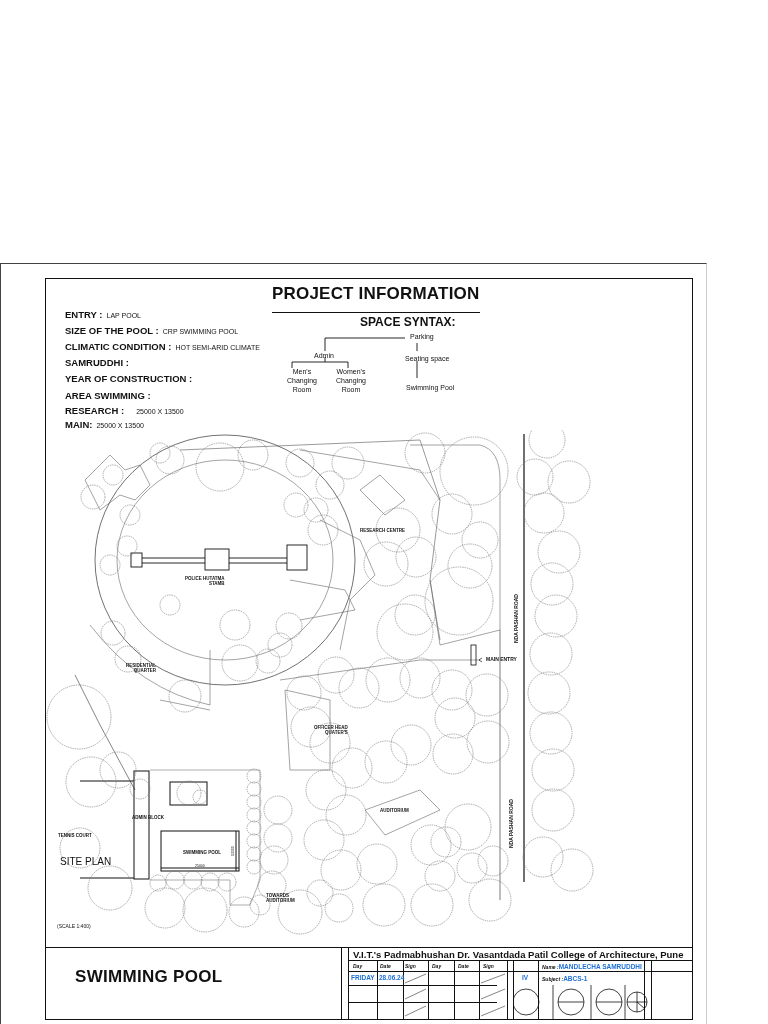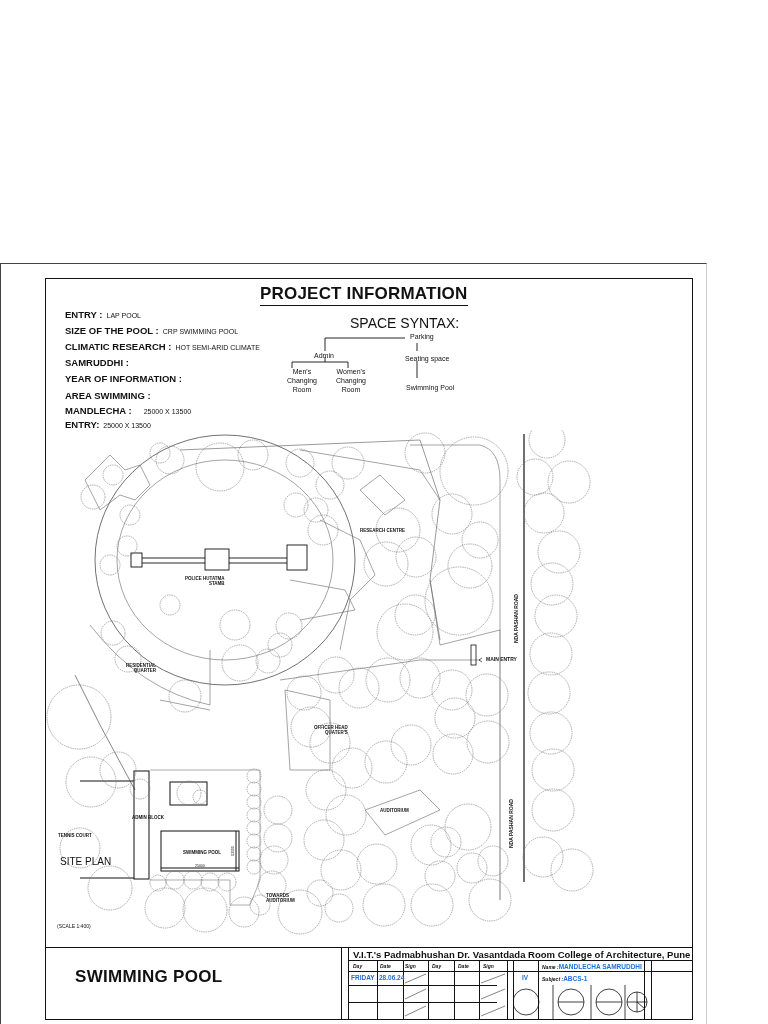--- a/index.html
+++ b/index.html
@@ -1,23 +1,23 @@
 <!DOCTYPE html>
 <html><head>
 <meta charset="utf-8">
 <style>
   html,body{margin:0;padding:0;background:#ffffff;}
   body{width:768px;height:1024px;position:relative;overflow:hidden;font-family:"Liberation Sans",sans-serif;color:#111;}
   .sheet{position:absolute;left:0;top:263px;width:707px;height:761px;border-top:1.5px solid #444;border-left:1.5px solid #444;border-right:1px solid #ccc;box-sizing:border-box;}
   .frame{position:absolute;left:45px;top:278px;width:648px;height:742px;border:1.6px solid #111;box-sizing:border-box;}
-  .title{position:absolute;left:260px;top:284px;font-weight:bold;font-size:17px;letter-spacing:0.2px;border-bottom:1.6px solid #111;padding-bottom:1px;line-height:20px;}
+  .title{position:absolute;left:272px;top:284px;font-weight:bold;font-size:17px;letter-spacing:0.2px;border-bottom:1.6px solid #111;padding-bottom:8px;line-height:20px;}
   .info{position:absolute;left:65px;top:309px;font-size:9.5px;font-weight:bold;}
   .info .row{position:absolute;left:0;white-space:nowrap;}
   .info .val{font-size:7px;font-weight:normal;margin-left:4px;}
-  .syntax-title{position:absolute;left:350px;top:315px;font-size:14px;font-weight:normal;}
+  .syntax-title{position:absolute;left:360px;top:315px;font-size:12px;font-weight:bold;}
   .syn{position:absolute;font-size:7px;line-height:9px;text-align:center;white-space:nowrap;}
   .plan{position:absolute;left:46px;top:430px;width:646px;height:520px;}
   .lbl{position:absolute;font-size:4.5px;font-weight:bold;white-space:nowrap;line-height:5px;}
   .vlbl{position:absolute;font-size:5px;font-weight:bold;white-space:nowrap;transform:rotate(-90deg);transform-origin:left top;}
   .site-title{position:absolute;left:60px;top:856px;font-size:10px;font-weight:normal;}
   .site-scale{position:absolute;left:57px;top:923px;font-size:5px;}
   .tb-divider{position:absolute;left:46px;top:947px;width:646px;border-top:1.6px solid #111;}
   .project-name{position:absolute;left:75px;top:967px;font-size:17px;font-weight:bold;letter-spacing:0.3px;}
   .tb{position:absolute;left:341px;top:947px;width:351px;height:72px;border-left:1.2px solid #111;box-sizing:border-box;}
   .tb-vert{position:absolute;left:341px;top:947px;width:8px;height:72px;border-right:1px solid #111;box-sizing:border-box;}
@@ -31,26 +31,26 @@
 <body>
 
 <div class="sheet"></div>
 <div class="frame"></div>
 
 <div class="title">PROJECT INFORMATION</div>
 
 <div class="info">
   <div class="row" style="top:0"><span>ENTRY :</span><span class="val">LAP POOL</span></div>
   <div class="row" style="top:16px"><span>SIZE OF THE POOL :</span><span class="val">CRP SWIMMING POOL</span></div>
-  <div class="row" style="top:32px"><span>CLIMATIC RESEARCH :</span><span class="val">HOT SEMI-ARID CLIMATE</span></div>
+  <div class="row" style="top:32px"><span>CLIMATIC CONDITION :</span><span class="val">HOT SEMI-ARID CLIMATE</span></div>
   <div class="row" style="top:48px"><span>SAMRUDDHI :</span></div>
-  <div class="row" style="top:64px"><span>YEAR OF INFORMATION :</span></div>
+  <div class="row" style="top:64px"><span>YEAR OF CONSTRUCTION :</span></div>
   <div class="row" style="top:81px"><span>AREA SWIMMING :</span></div>
-  <div class="row" style="top:96px"><span>MANDLECHA :</span><span class="val" style="margin-left:12px">25000 X 13500</span></div>
-  <div class="row" style="top:110px"><span>ENTRY:</span><span class="val">25000 X 13500</span></div>
+  <div class="row" style="top:96px"><span>RESEARCH :</span><span class="val" style="margin-left:12px">25000 X 13500</span></div>
+  <div class="row" style="top:110px"><span>MAIN:</span><span class="val">25000 X 13500</span></div>
 </div>
 
 <div class="syntax-title">SPACE SYNTAX:</div>
 <svg style="position:absolute;left:280px;top:330px" width="200" height="70">
   <g stroke="#111" stroke-width="0.9" fill="none">
     <path d="M45 21 V8 H125"></path>
     <path d="M45 27 V32 M12 32 H68 M12 32 V38 M68 32 V38"></path>
     <path d="M137 13 V21 M137 31 V48"></path>
   </g>
 </svg>
@@ -258,21 +258,21 @@
 <div class="vlbl" style="left:231px;top:856px;font-size:3.5px;font-weight:normal">13500</div>
 
 <div class="site-title">SITE PLAN</div>
 <div class="site-scale">(SCALE 1:400)</div>
 
 <div class="tb-divider"></div>
 <div class="project-name">SWIMMING POOL</div>
 
 <div class="tb"></div>
 <div class="tb-vert"></div>
-<div class="tb-college">V.I.T.'s Padmabhushan Dr. Vasantdada Room College of Architecture, Pune</div>
+<div class="tb-college">V.I.T.'s Padmabhushan Dr. Vasantdada Patil College of Architecture, Pune</div>
 
 <div class="tb-line" style="left:349px;top:960px;width:343px"></div>
 <div class="tb-line" style="left:349px;top:971px;width:343px"></div>
 <div class="tb-line" style="left:349px;top:985px;width:148px"></div>
 <div class="tb-line" style="left:349px;top:1002px;width:148px"></div>
 <div class="tb-line" style="left:341px;top:1019px;width:351px"></div>
 
 <div class="tb-vline" style="left:377px;top:960px;height:59px"></div>
 <div class="tb-vline" style="left:403px;top:960px;height:59px"></div>
 <div class="tb-vline" style="left:428px;top:960px;height:59px"></div>

